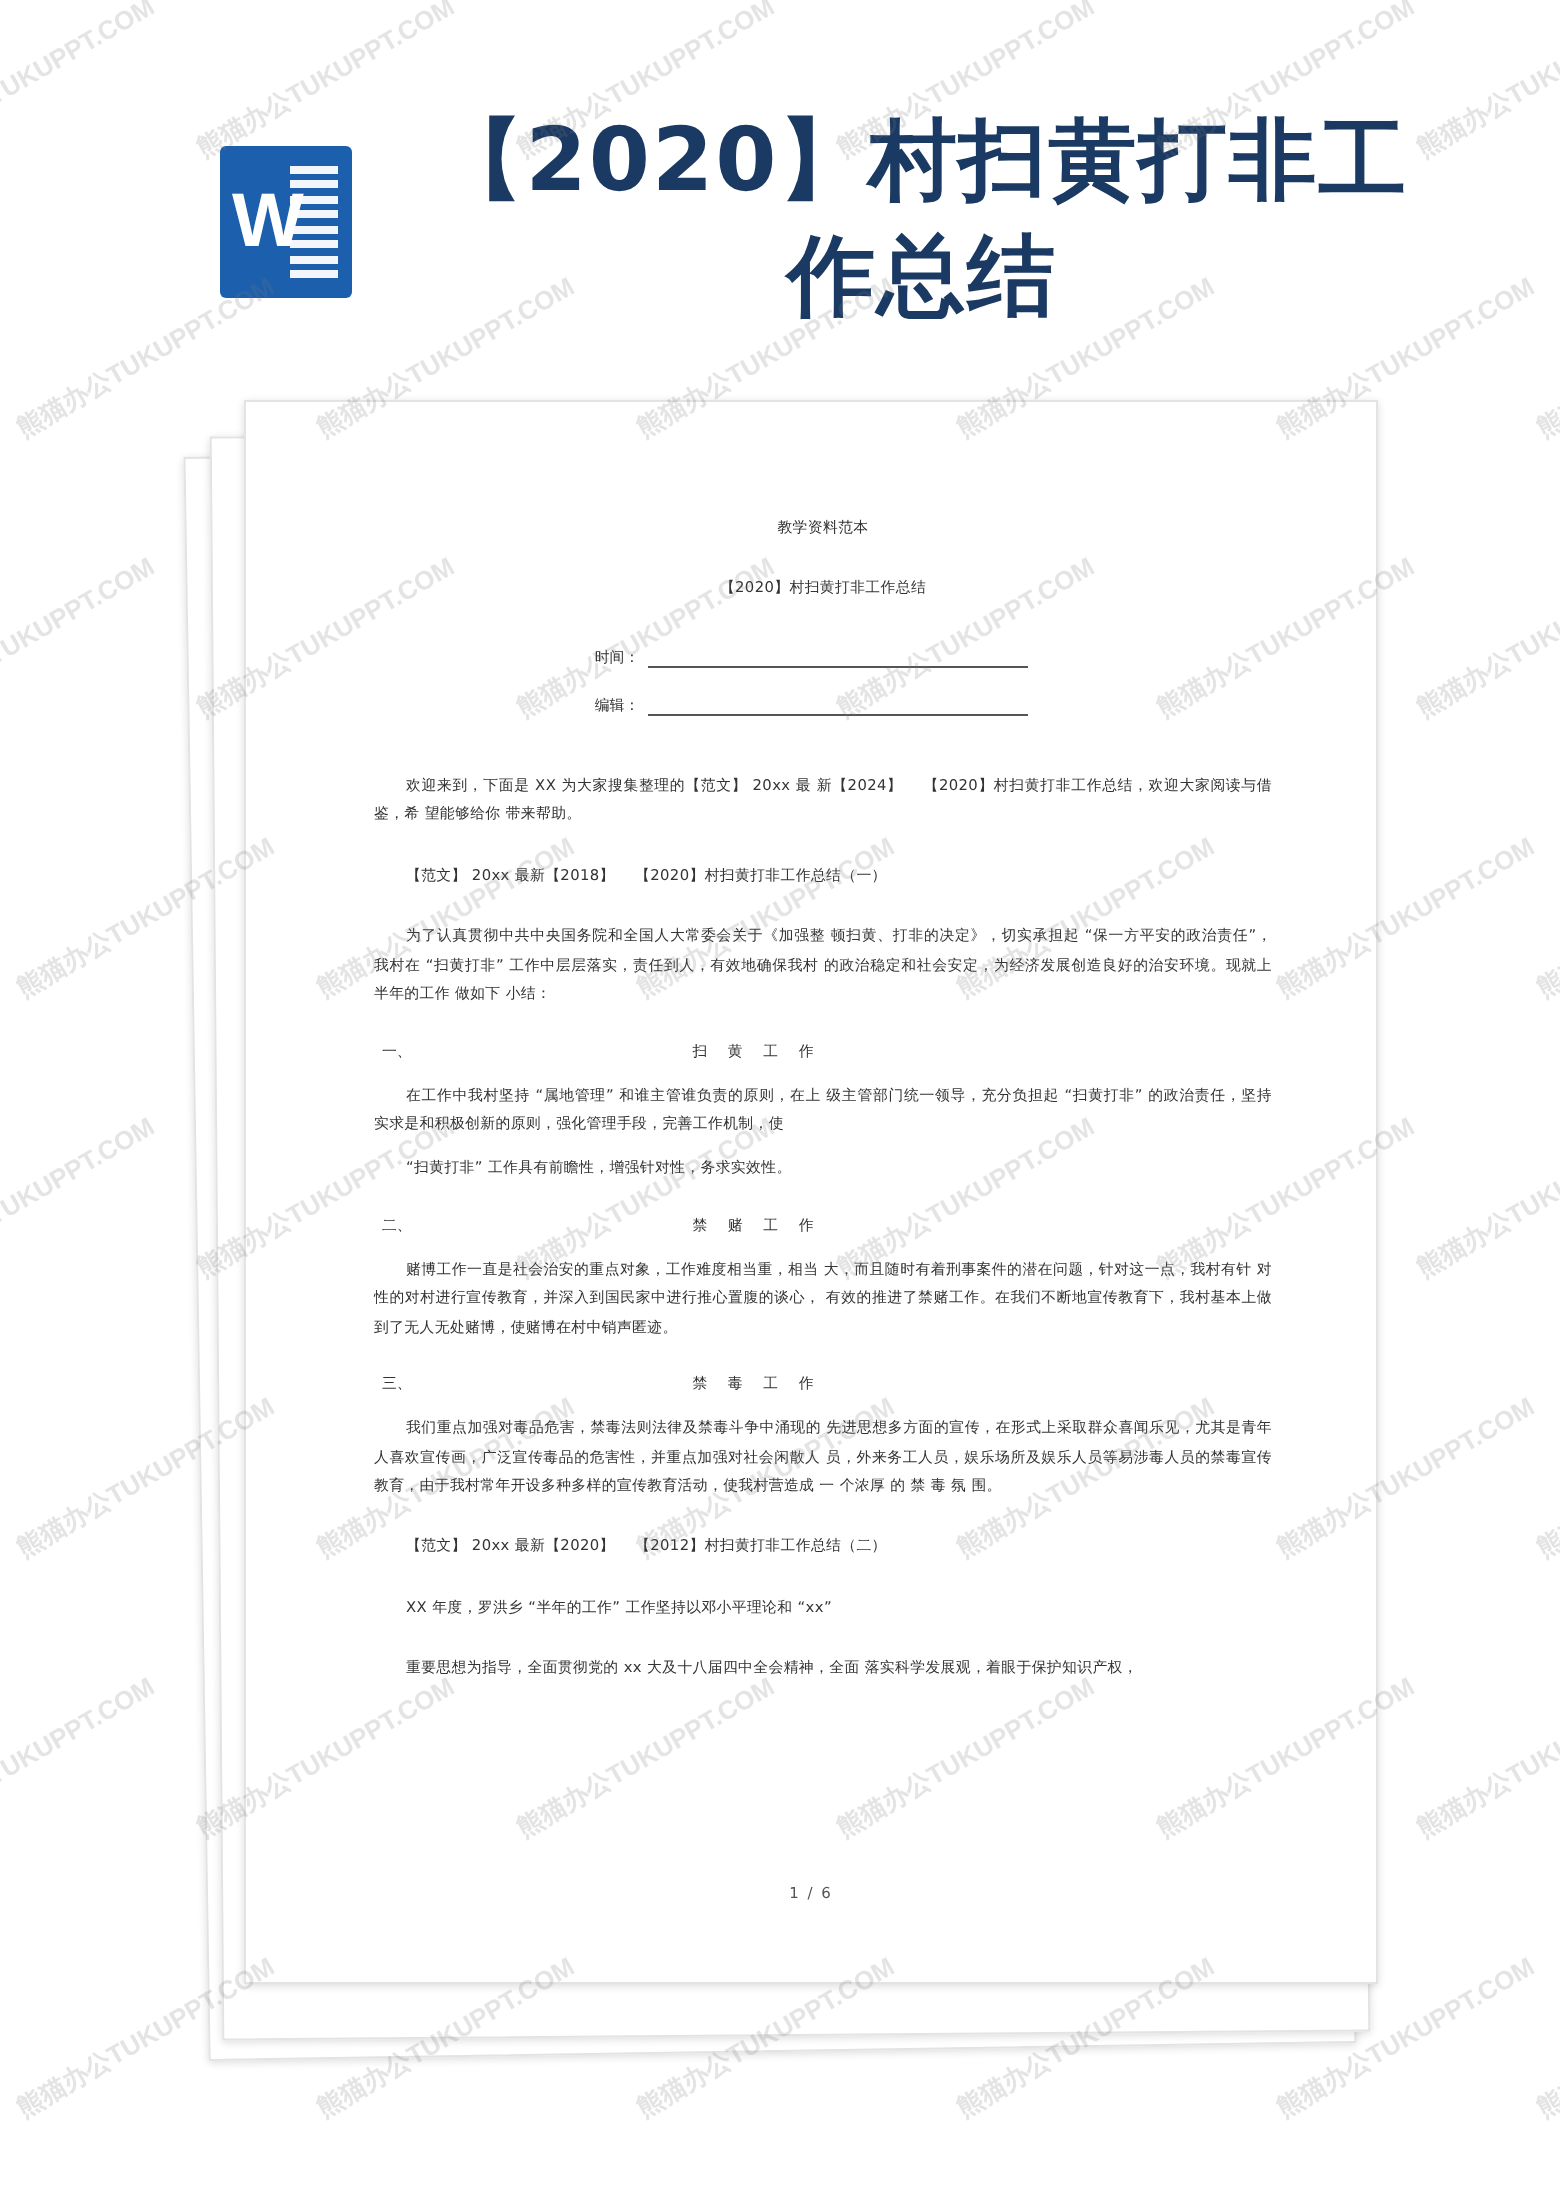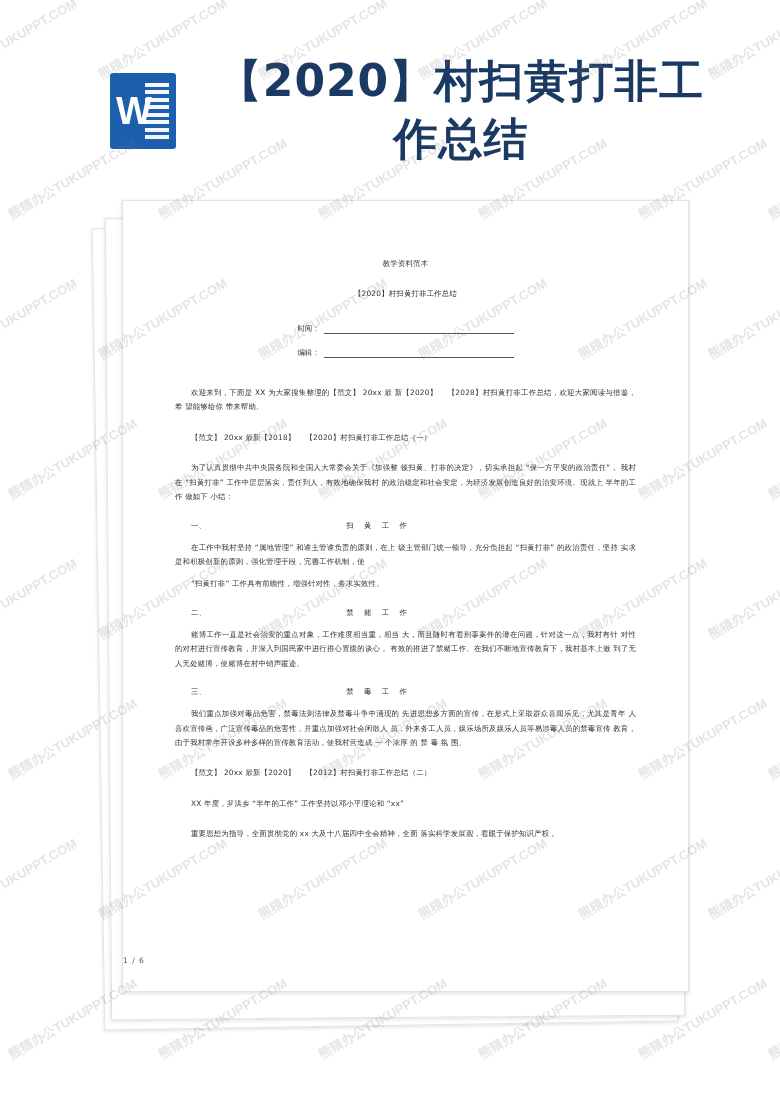--- a/index.html
+++ b/index.html
@@ -118,21 +118,21 @@
     padding: 56px 52px 0 52px;
     box-sizing: border-box;
     color: #2b2b2b;
     font-family: "DejaVu Sans", "Liberation Sans", sans-serif;
   }
   .doc-line {
     font-size: 7.4px;
     line-height: 1.95;
     color: #333333;
     text-align: justify;
-    margin: 0 0 8px 0;
+    margin: 0 0 8px 12px;
     letter-spacing: 0.2px;
   }
   .doc-line.center { text-align: center; }
   .doc-line.indent { text-indent: 16px; }
   .doc-line.gap { margin-bottom: 16px; }
   .doc-line.gap-lg { margin-bottom: 22px; }
 
   .field-row {
     font-size: 7.4px;
     color: #333333;
@@ -157,23 +157,24 @@
   .section-row .num { width: 36px; text-indent: 16px; }
   .section-row .name {
     flex: 1;
     text-align: center;
     letter-spacing: 4px;
     padding-right: 90px;
   }
 
   .page-footer {
     position: absolute;
-    bottom: 26px;
+    bottom: 40px;
     left: 0;
     width: 100%;
+    text-align: center;
     font-size: 7.5px;
     color: #555;
     letter-spacing: 1px;
   }
 
   
   .wm-layer {
     position: absolute;
     left: 0; top: 0;
     width: 780px; height: 1102px;
@@ -225,21 +226,21 @@
       <div class="field-row">
         <span class="label">时间：</span><span class="rule"></span>
       </div>
 
       <div class="field-row">
         <span class="label">编辑：</span><span class="rule"></span>
       </div>
 
       <div style="height:14px"></div>
 
-      <div class="doc-line indent gap">欢迎来到，下面是 XX 为大家搜集整理的【范文】 20xx 最 新【2020】 　【2028】村扫黄打非工作总结，欢迎大家阅读与借鉴，希 望能够给你 带来帮助。</div>
+      <div class="doc-line indent gap">欢迎来到，下面是 XX 为大家搜集整理的【范文】 20xx 最 新【2024】 　【2020】村扫黄打非工作总结，欢迎大家阅读与借鉴，希 望能够给你 带来帮助。</div>
 
       <div class="doc-line indent gap">【范文】 20xx 最新【2018】 　【2020】村扫黄打非工作总结（一）</div>
 
       <div class="doc-line indent gap">为了认真贯彻中共中央国务院和全国人大常委会关于《加强整 顿扫黄、打非的决定》，切实承担起 “保一方平安的政治责任”， 我村在 “扫黄打非” 工作中层层落实，责任到人，有效地确保我村 的政治稳定和社会安定，为经济发展创造良好的治安环境。现就上 半年的工作 做如下 小结：</div>
 
       <div class="section-row">
         <span class="num">一、</span>
         <span class="name">扫 黄 工 作</span>
       </div>
       <div class="doc-line indent">在工作中我村坚持 “属地管理” 和谁主管谁负责的原则，在上 级主管部门统一领导，充分负担起 “扫黄打非” 的政治责任，坚持 实求是和积极创新的原则，强化管理手段，完善工作机制，使</div>

